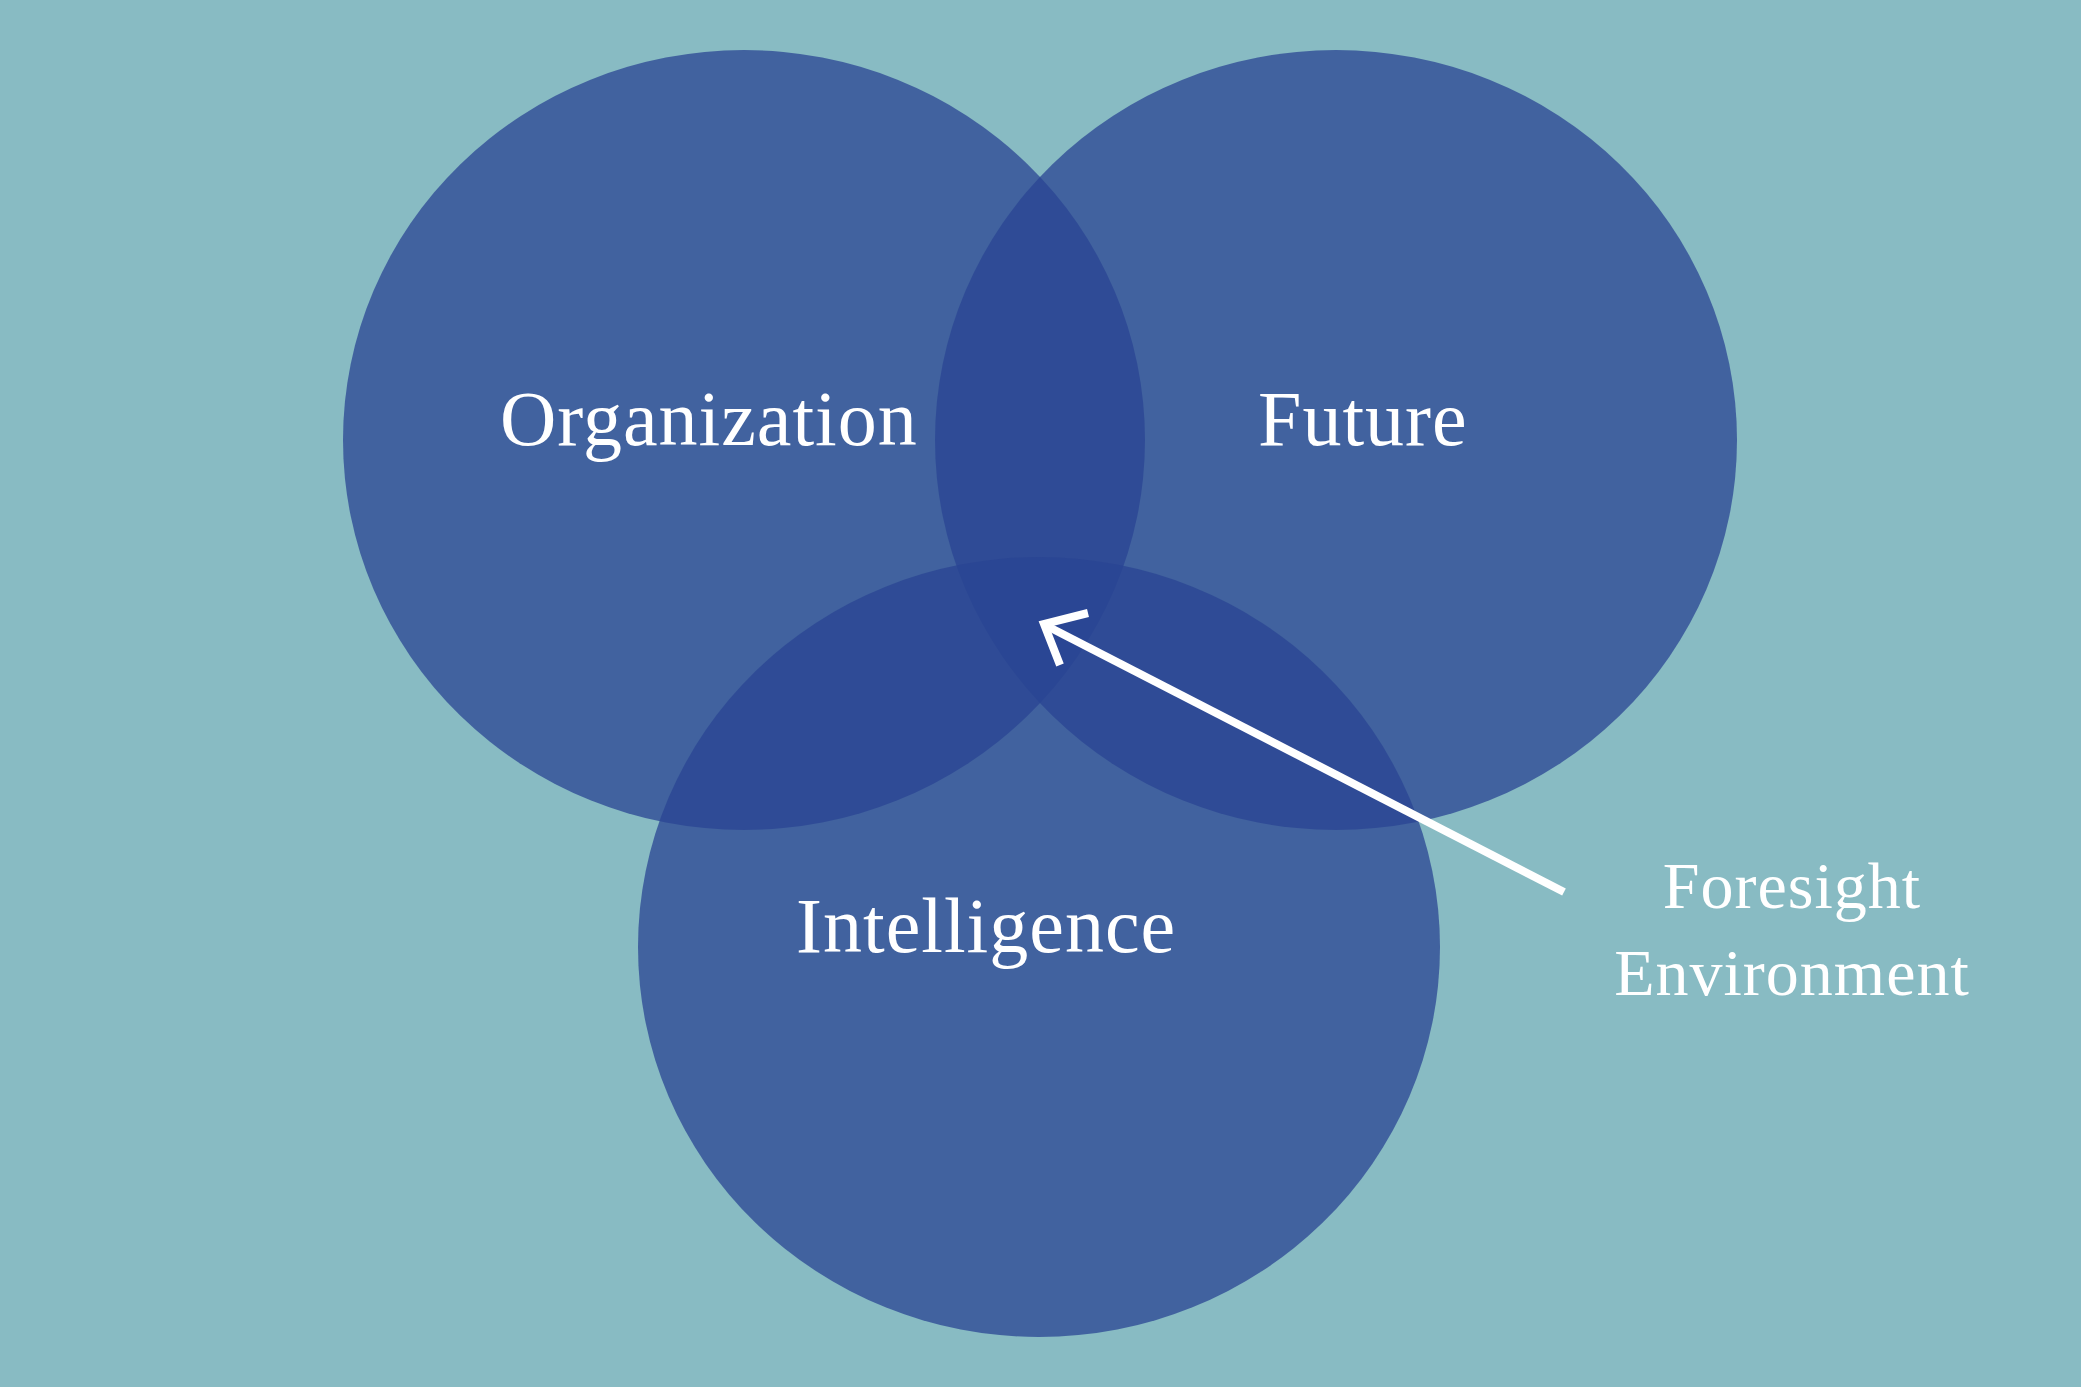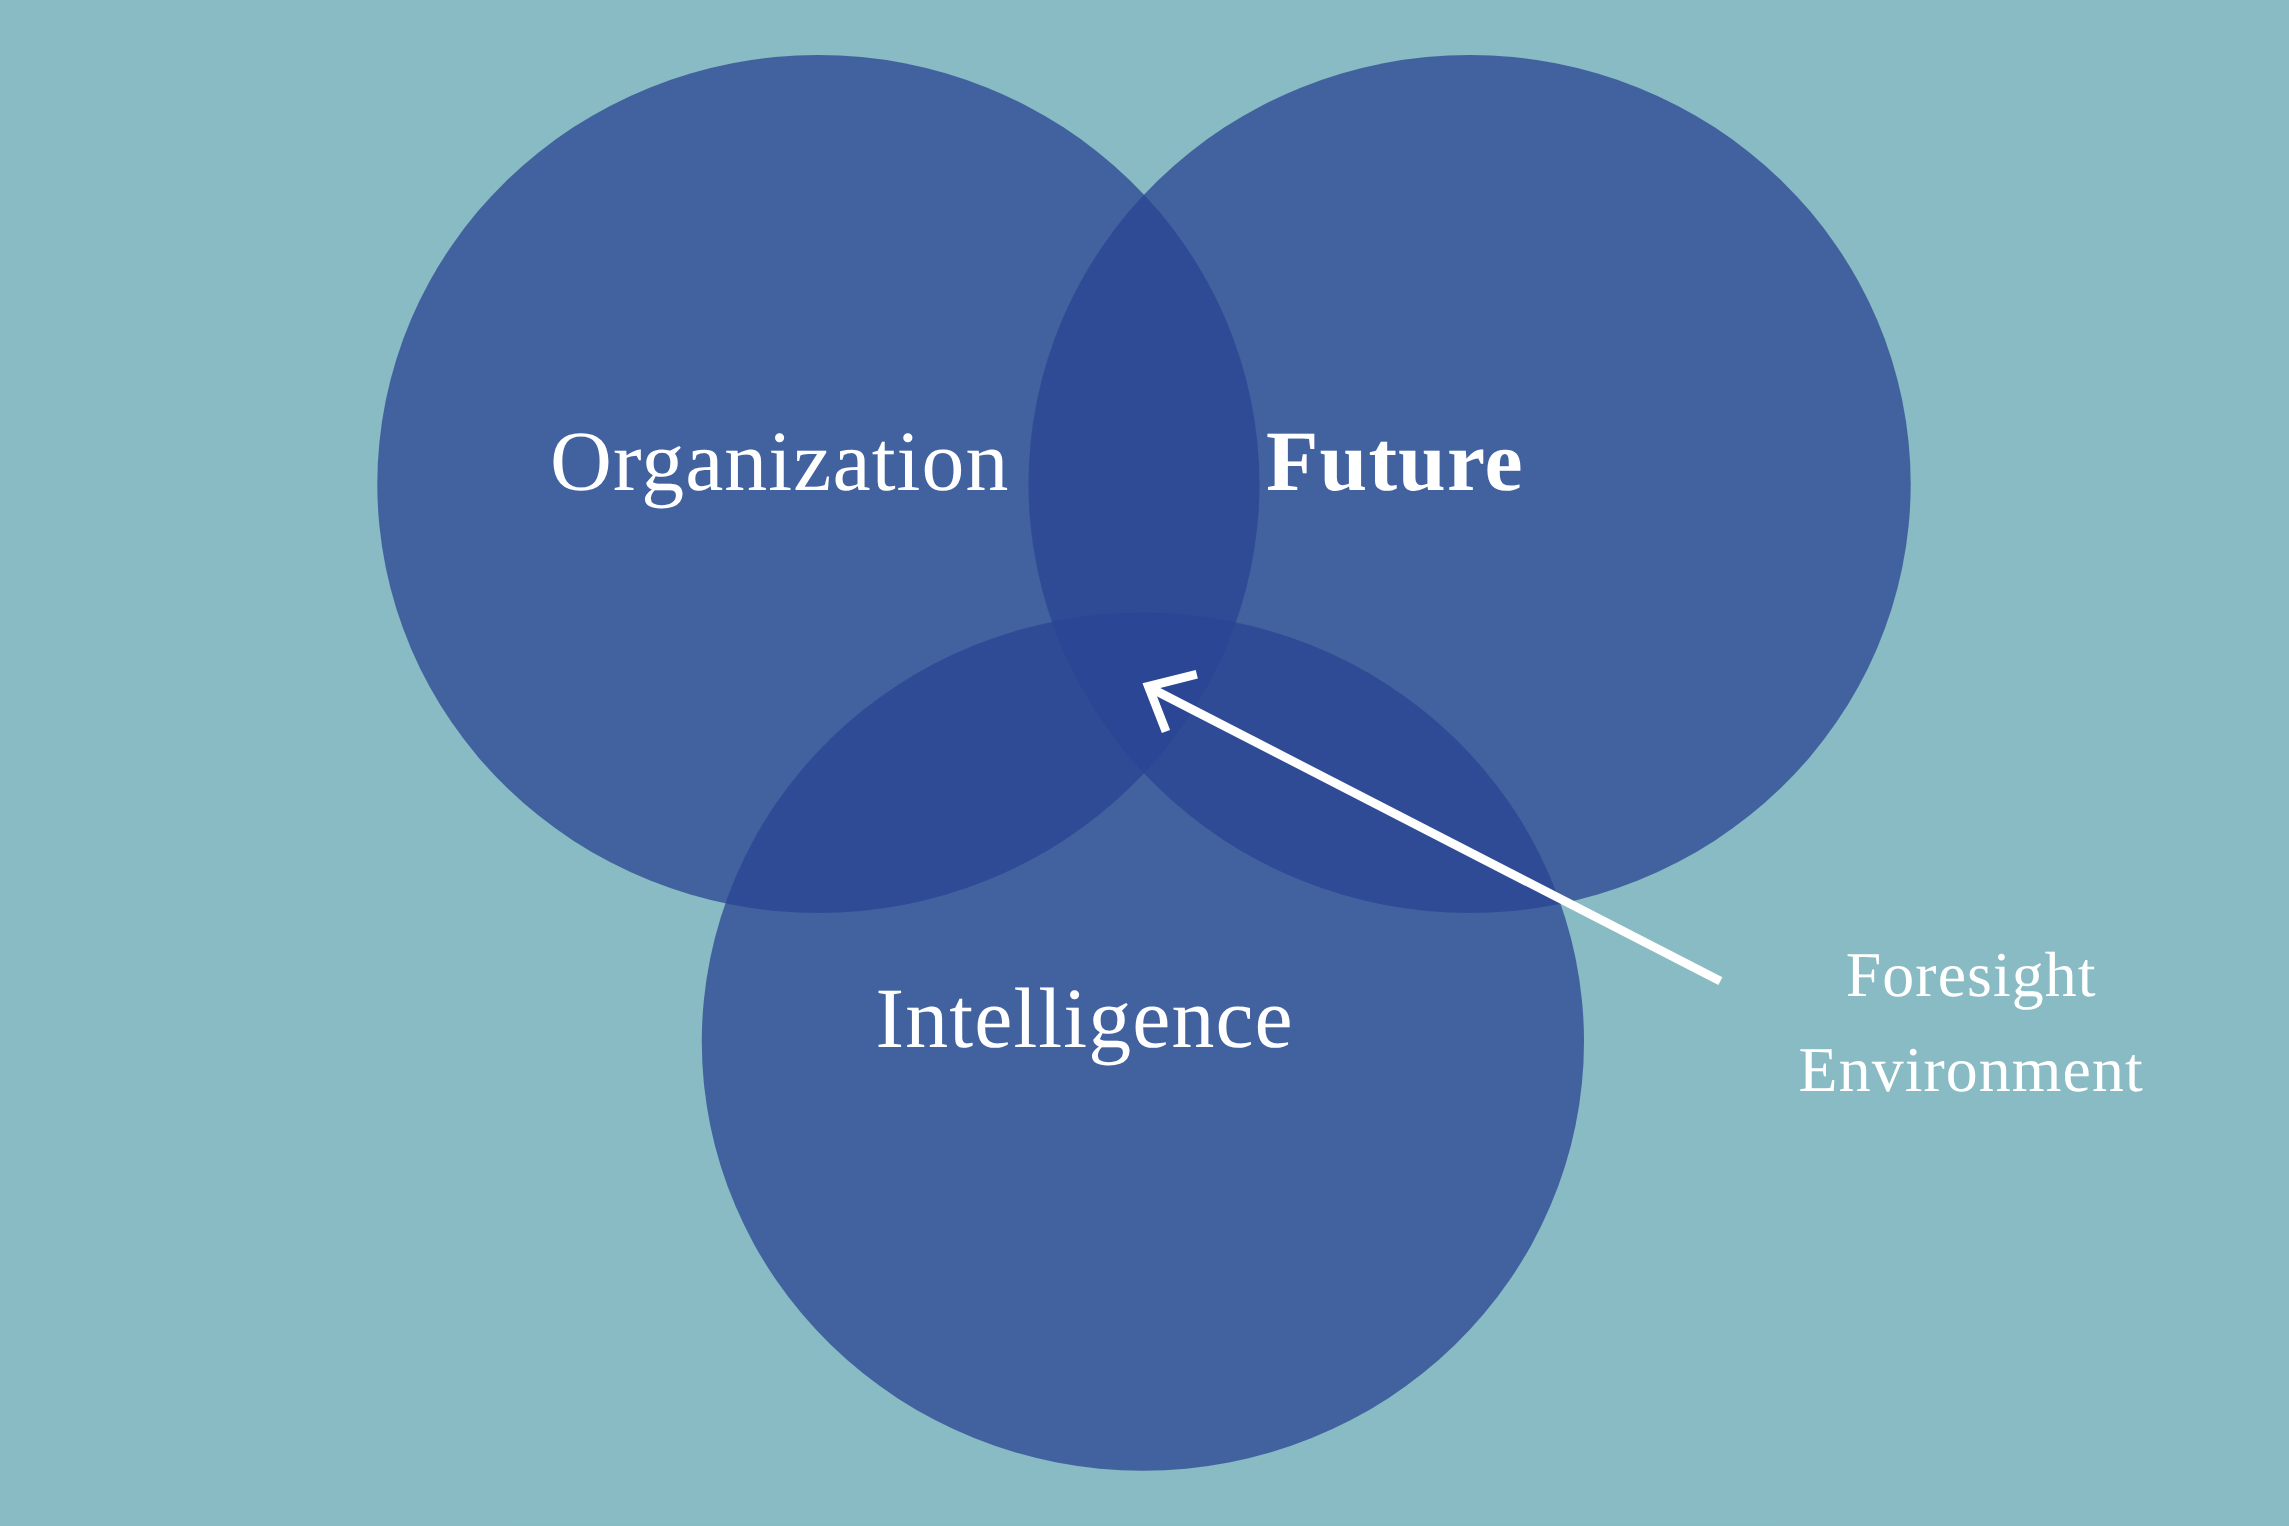--- a/index.html
+++ b/index.html
@@ -14,21 +14,21 @@
       position: absolute;
       color: #FFFFFF;
       font-size: 78px;
       line-height: 1;
       white-space: nowrap;
       letter-spacing: 1px;
     }
     .callout {
       position: absolute;
       color: #FFFFFF;
-      font-size: 58px;
+      font-size: 66px;
       line-height: 87px;
       text-align: center;
       white-space: nowrap;
       letter-spacing: 1px;
     }
   </style>
 </head>
 <body>
 
 <svg class="diagram" viewBox="0 0 2081 1387" xmlns="http://www.w3.org/2000/svg">
@@ -37,19 +37,19 @@
     <ellipse cx="1336" cy="440" rx="401" ry="390"></ellipse>
     <ellipse cx="1039" cy="947" rx="401" ry="390"></ellipse>
   </g>
   <g stroke="#FFFFFF" stroke-width="8" fill="none" stroke-linecap="butt" stroke-linejoin="miter">
     <line x1="1564" y1="892" x2="1045" y2="625"></line>
     <polyline points="1088,613 1044,624 1060,665"></polyline>
   </g>
 </svg>
 
 <div class="label" style="left:500px; top:380px;">Organization</div>
-<div class="label" style="left:1151px; top:380px;font-weight:bold;">Future</div>
+<div class="label" style="left:1258px; top:380px;">Future</div>
 <div class="label" style="left:796px; top:887px;">Intelligence</div>
 
 <div class="callout" style="left:1578px; top:842px; width:428px;">
   <div>Foresight</div>
   <div>Environment</div>
 </div>
 
 </body></html>

